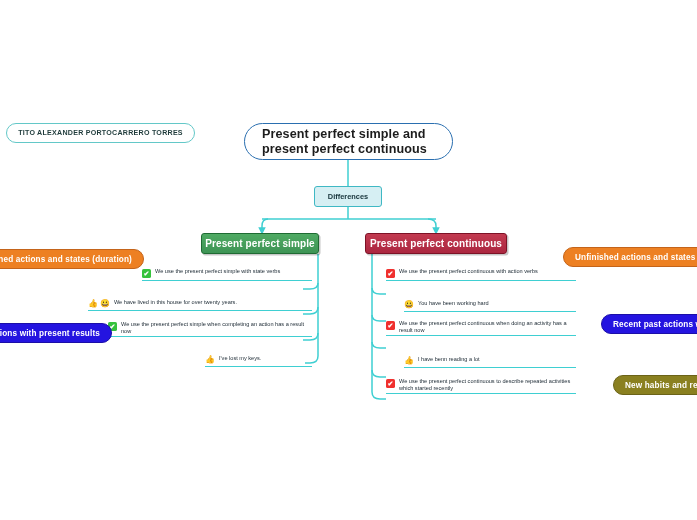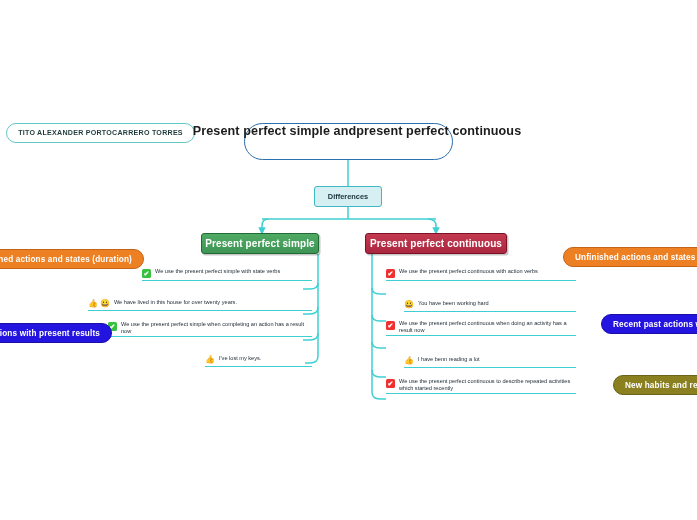--- a/index.html
+++ b/index.html
@@ -41,21 +41,21 @@
     height: 37px;
     border: 1.6px solid #2a6fb0;
     border-radius: 19px;
     background: #ffffff;
     color: #1c1c1c;
     font-size: 12.6px;
     font-weight: bold;
     line-height: 15px;
     letter-spacing: 0.1px;
     display: flex;
-    flex-direction: row;
+    flex-direction: column;
     justify-content: center;
     padding-left: 17px;
   }
   .root span { display: block; }
 
   
   .author {
     left: 6px;
     top: 123px;
     width: 189px;

